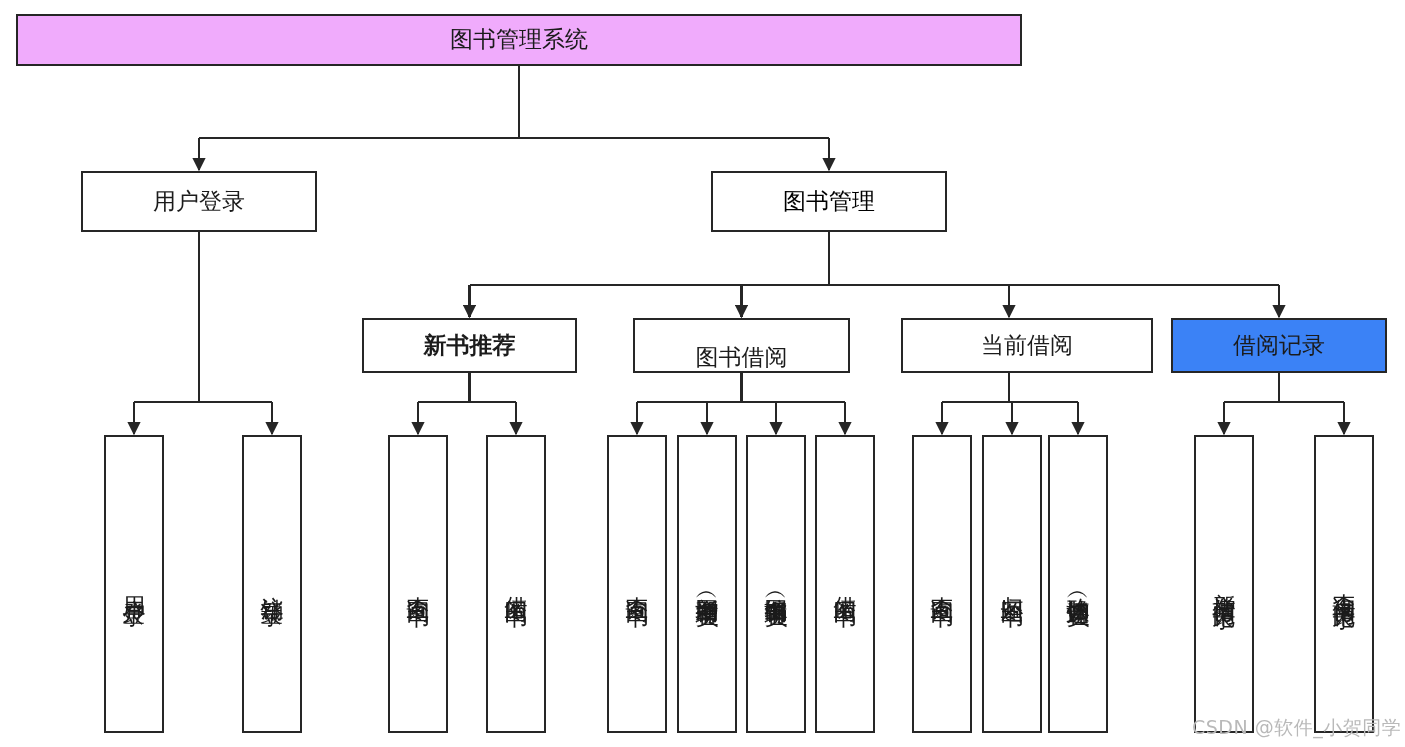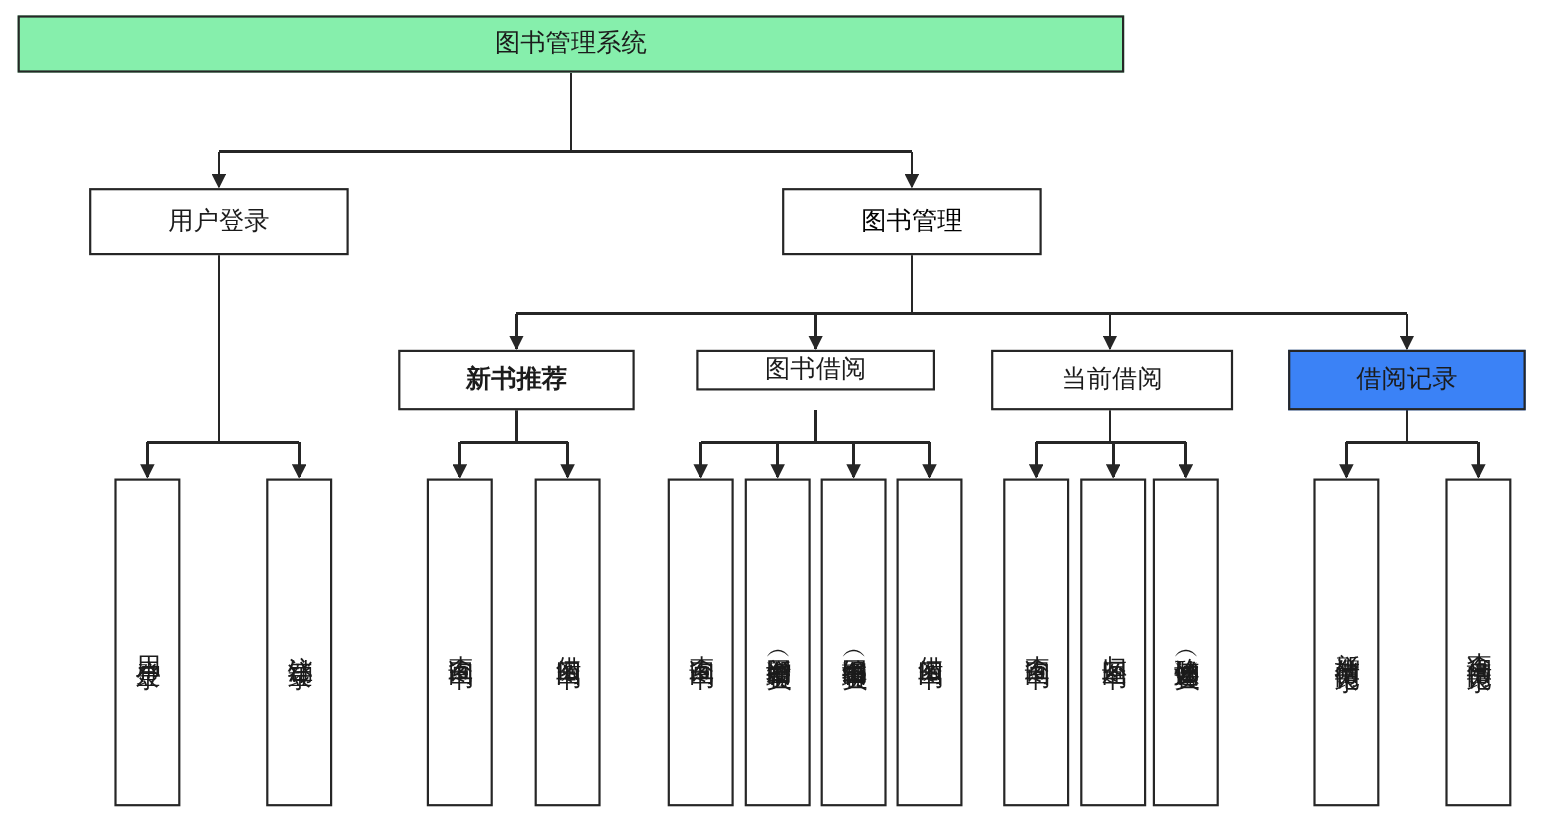--- a/index.html
+++ b/index.html
@@ -100,36 +100,36 @@
       <line x1="942" y1="402" x2="1078" y2="402" stroke="#262626" stroke-width="2.4" shape-rendering="crispEdges"></line>
       <line x1="942" y1="402" x2="942" y2="434" stroke="#262626" stroke-width="2.4" shape-rendering="crispEdges" marker-end="url(#arrow)"></line>
       <line x1="1012" y1="402" x2="1012" y2="434" stroke="#262626" stroke-width="2.4" shape-rendering="crispEdges" marker-end="url(#arrow)"></line>
       <line x1="1078" y1="402" x2="1078" y2="434" stroke="#262626" stroke-width="2.4" shape-rendering="crispEdges" marker-end="url(#arrow)"></line>
       <line x1="1279" y1="373" x2="1279" y2="402" stroke="#262626" stroke-width="2.4" shape-rendering="crispEdges"></line>
       <line x1="1224" y1="402" x2="1344" y2="402" stroke="#262626" stroke-width="2.4" shape-rendering="crispEdges"></line>
       <line x1="1224" y1="402" x2="1224" y2="434" stroke="#262626" stroke-width="2.4" shape-rendering="crispEdges" marker-end="url(#arrow)"></line>
       <line x1="1344" y1="402" x2="1344" y2="434" stroke="#262626" stroke-width="2.4" shape-rendering="crispEdges" marker-end="url(#arrow)"></line>
     </svg>
   <div id="nodes">
-      <div class="node horizontal" style="left: 16px; top: 14px; width: 1006px; height: 52px; border-color: rgb(38, 38, 38); background: #86efac; color: rgb(27, 27, 27);">
+      <div class="node horizontal" style="left: 16px; top: 14px; width: 1006px; height: 52px; border-color: rgb(38, 38, 38); background: #f0abfc; color: rgb(27, 27, 27);">
         <span class="label">图书管理系统</span>
       </div>
       <div class="node horizontal" style="left: 81px; top: 171px; width: 236px; height: 61px; border-color: rgb(38, 38, 38); background: rgb(255, 255, 255); color: rgb(27, 27, 27);">
         <span class="label">用户登录</span>
       </div>
       <div class="node horizontal" style="left: 711px; top: 171px; width: 236px; height: 61px; border-color: rgb(38, 38, 38); background: rgb(255, 255, 255); color: #000000;">
         <span class="label">图书管理</span>
       </div>
       <div class="node horizontal" style="left: 362px; top: 318px; width: 215px; height: 55px; border-color: rgb(38, 38, 38); background: rgb(255, 255, 255); color: rgb(27, 27, 27); font-weight: bold;">
         <span class="label">新书推荐</span>
       </div>
-      <div class="node horizontal" style="left: 633px; top: 318px; width: 217px; height: 37px; border-color: rgb(38, 38, 38); background: rgb(255, 255, 255); color: rgb(27, 27, 27);">
+      <div class="node horizontal" style="left: 633px; top: 318px; width: 217px; height: 55px; border-color: rgb(38, 38, 38); background: rgb(255, 255, 255); color: rgb(27, 27, 27); align-items: flex-end;">
         <span class="label">图书借阅</span>
       </div>
-      <div class="node horizontal" style="left: 901px; top: 318px; width: 220px; height: 55px; border-color: rgb(38, 38, 38); background: rgb(255, 255, 255); color: rgb(27, 27, 27);">
+      <div class="node horizontal" style="left: 901px; top: 318px; width: 252px; height: 55px; border-color: rgb(38, 38, 38); background: rgb(255, 255, 255); color: rgb(27, 27, 27);">
         <span class="label">当前借阅</span>
       </div>
       <div class="node horizontal" style="left: 1171px; top: 318px; width: 216px; height: 55px; border-color: rgb(38, 38, 38); background: #3b82f6; color: rgb(27, 27, 27);">
         <span class="label">借阅记录</span>
       </div>
       <div class="node vertical" style="left: 104px; top: 435px; width: 60px; height: 298px; border-color: rgb(38, 38, 38); background: rgb(255, 255, 255); color: rgb(27, 27, 27);">
         <span class="label" style="font-size: 23px; letter-spacing: 3px;">用户登录</span>
       </div>
       <div class="node vertical" style="left: 242px; top: 435px; width: 60px; height: 298px; border-color: rgb(38, 38, 38); background: rgb(255, 255, 255); color: rgb(27, 27, 27);">
         <span class="label" style="font-size: 23px; letter-spacing: 3px;">注销登录</span>
@@ -161,13 +161,14 @@
       <div class="node vertical" style="left: 1048px; top: 435px; width: 60px; height: 298px; border-color: rgb(38, 38, 38); background: rgb(255, 255, 255); color: rgb(27, 27, 27);">
         <span class="label" style="font-size: 23px; letter-spacing: 1px;">确认归还（管理员）</span>
       </div>
       <div class="node vertical" style="left: 1194px; top: 435px; width: 60px; height: 298px; border-color: rgb(38, 38, 38); background: rgb(255, 255, 255); color: rgb(27, 27, 27);">
         <span class="label" style="font-size: 23px; letter-spacing: 3px;">新增借阅记录</span>
       </div>
       <div class="node vertical" style="left: 1314px; top: 435px; width: 60px; height: 298px; border-color: rgb(38, 38, 38); background: rgb(255, 255, 255); color: rgb(27, 27, 27);">
         <span class="label" style="font-size: 23px; letter-spacing: 3px;">查询借阅记录</span>
       </div>
     </div>
+  <div class="watermark" style="left: 1192px; top: 715px; color: rgb(185, 185, 185);">CSDN @软件_小贺同学</div>
 </div>
 
 </body></html>

